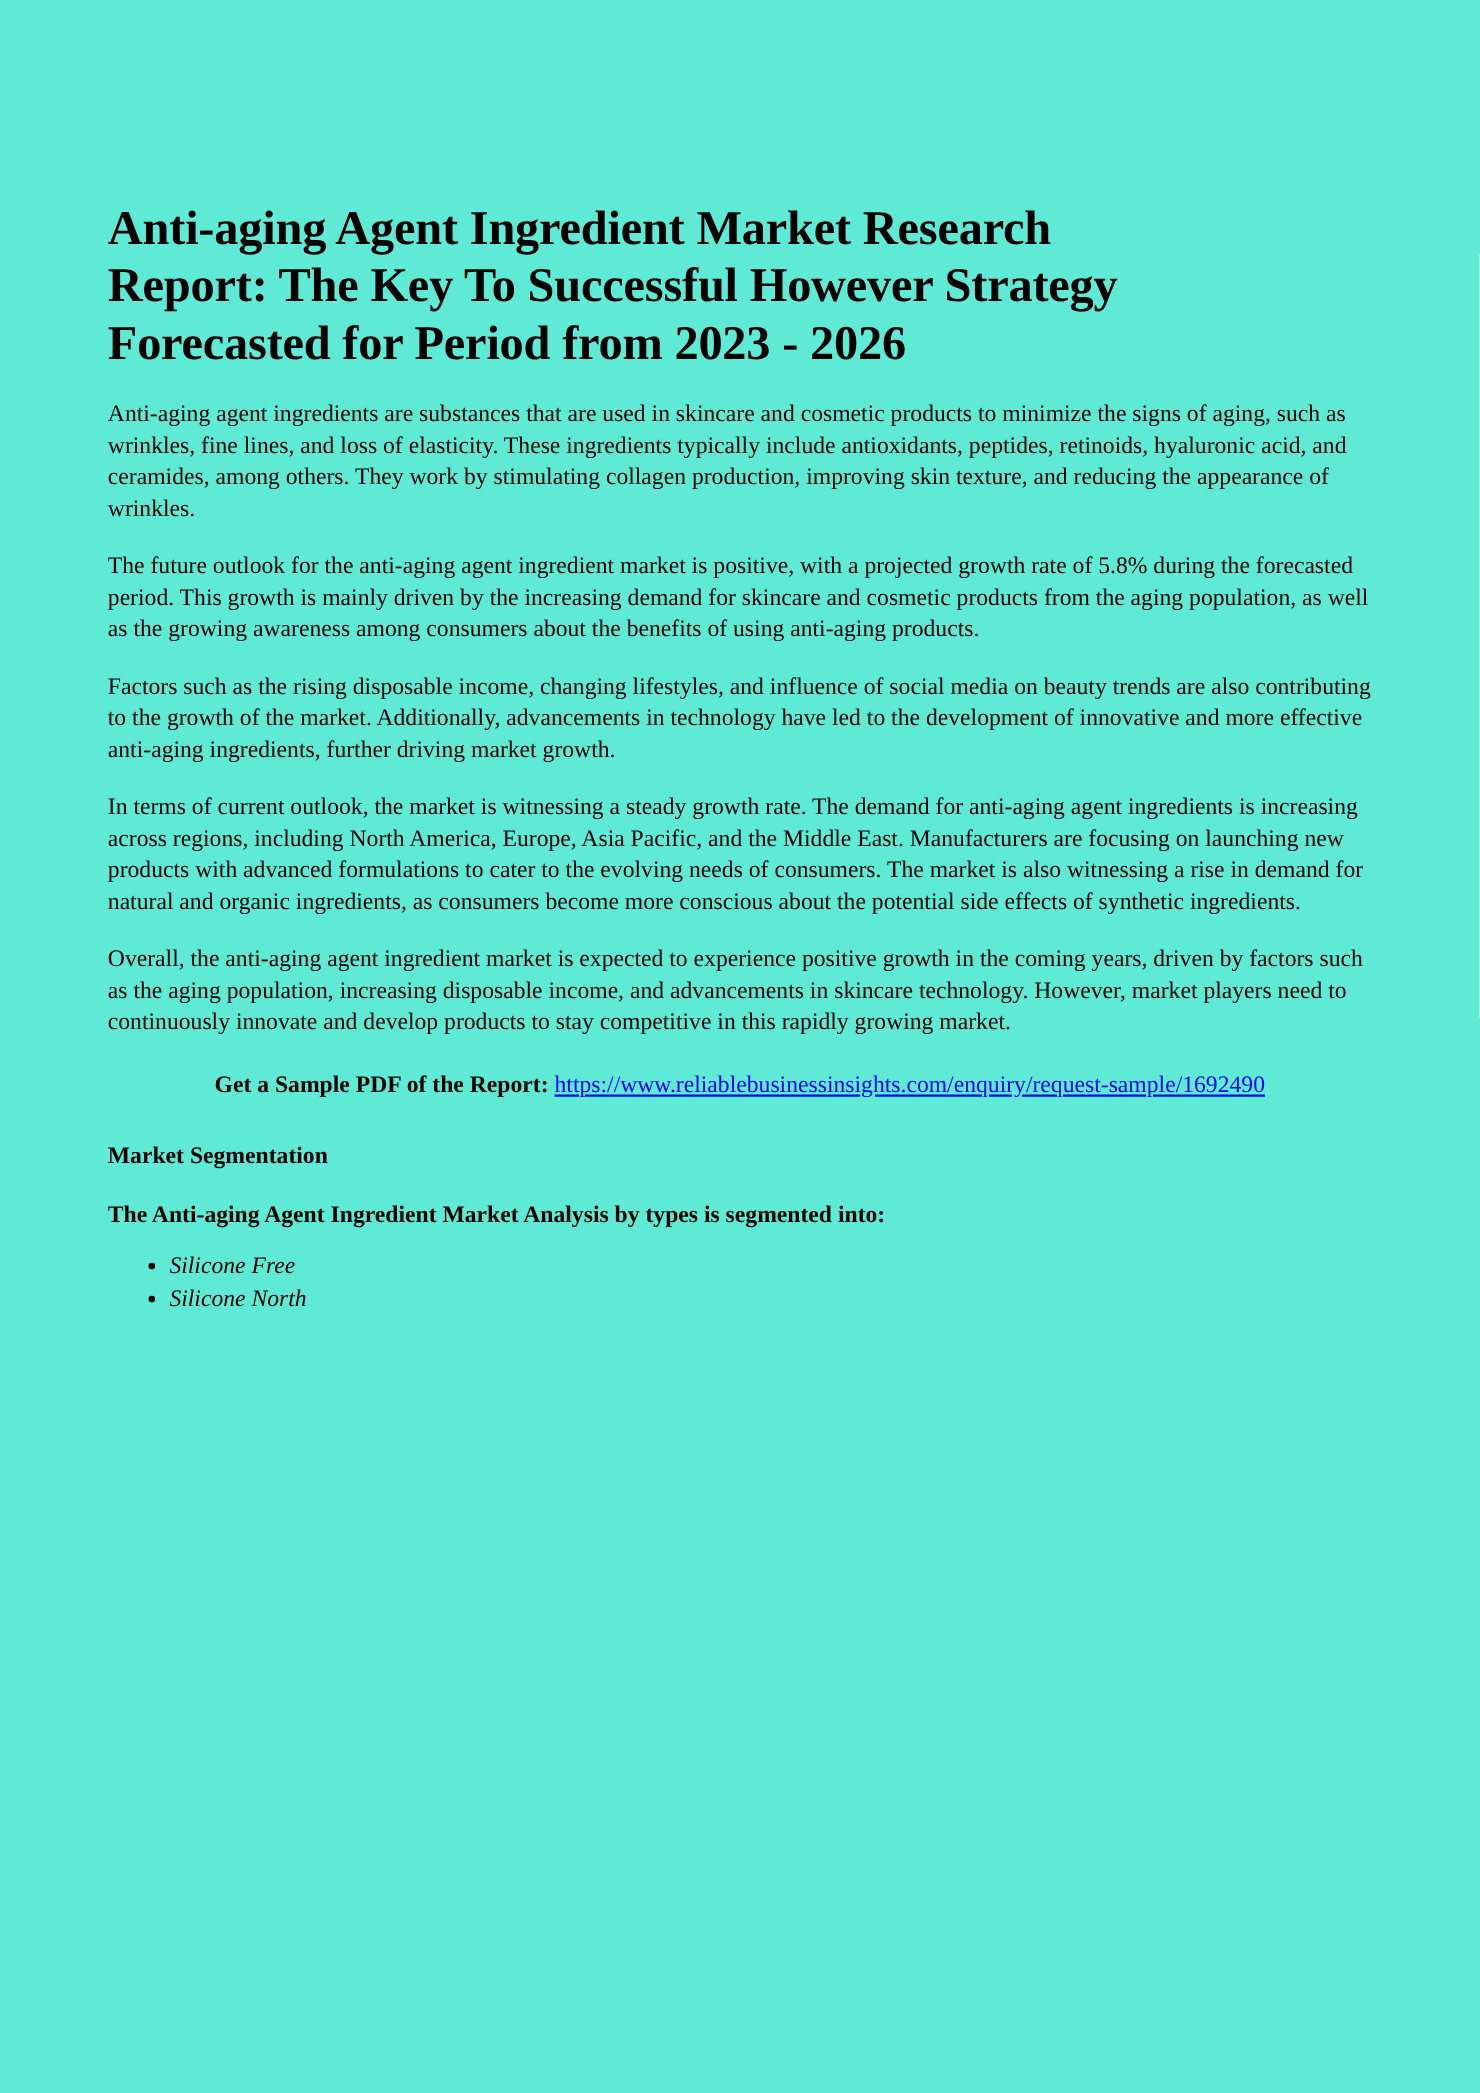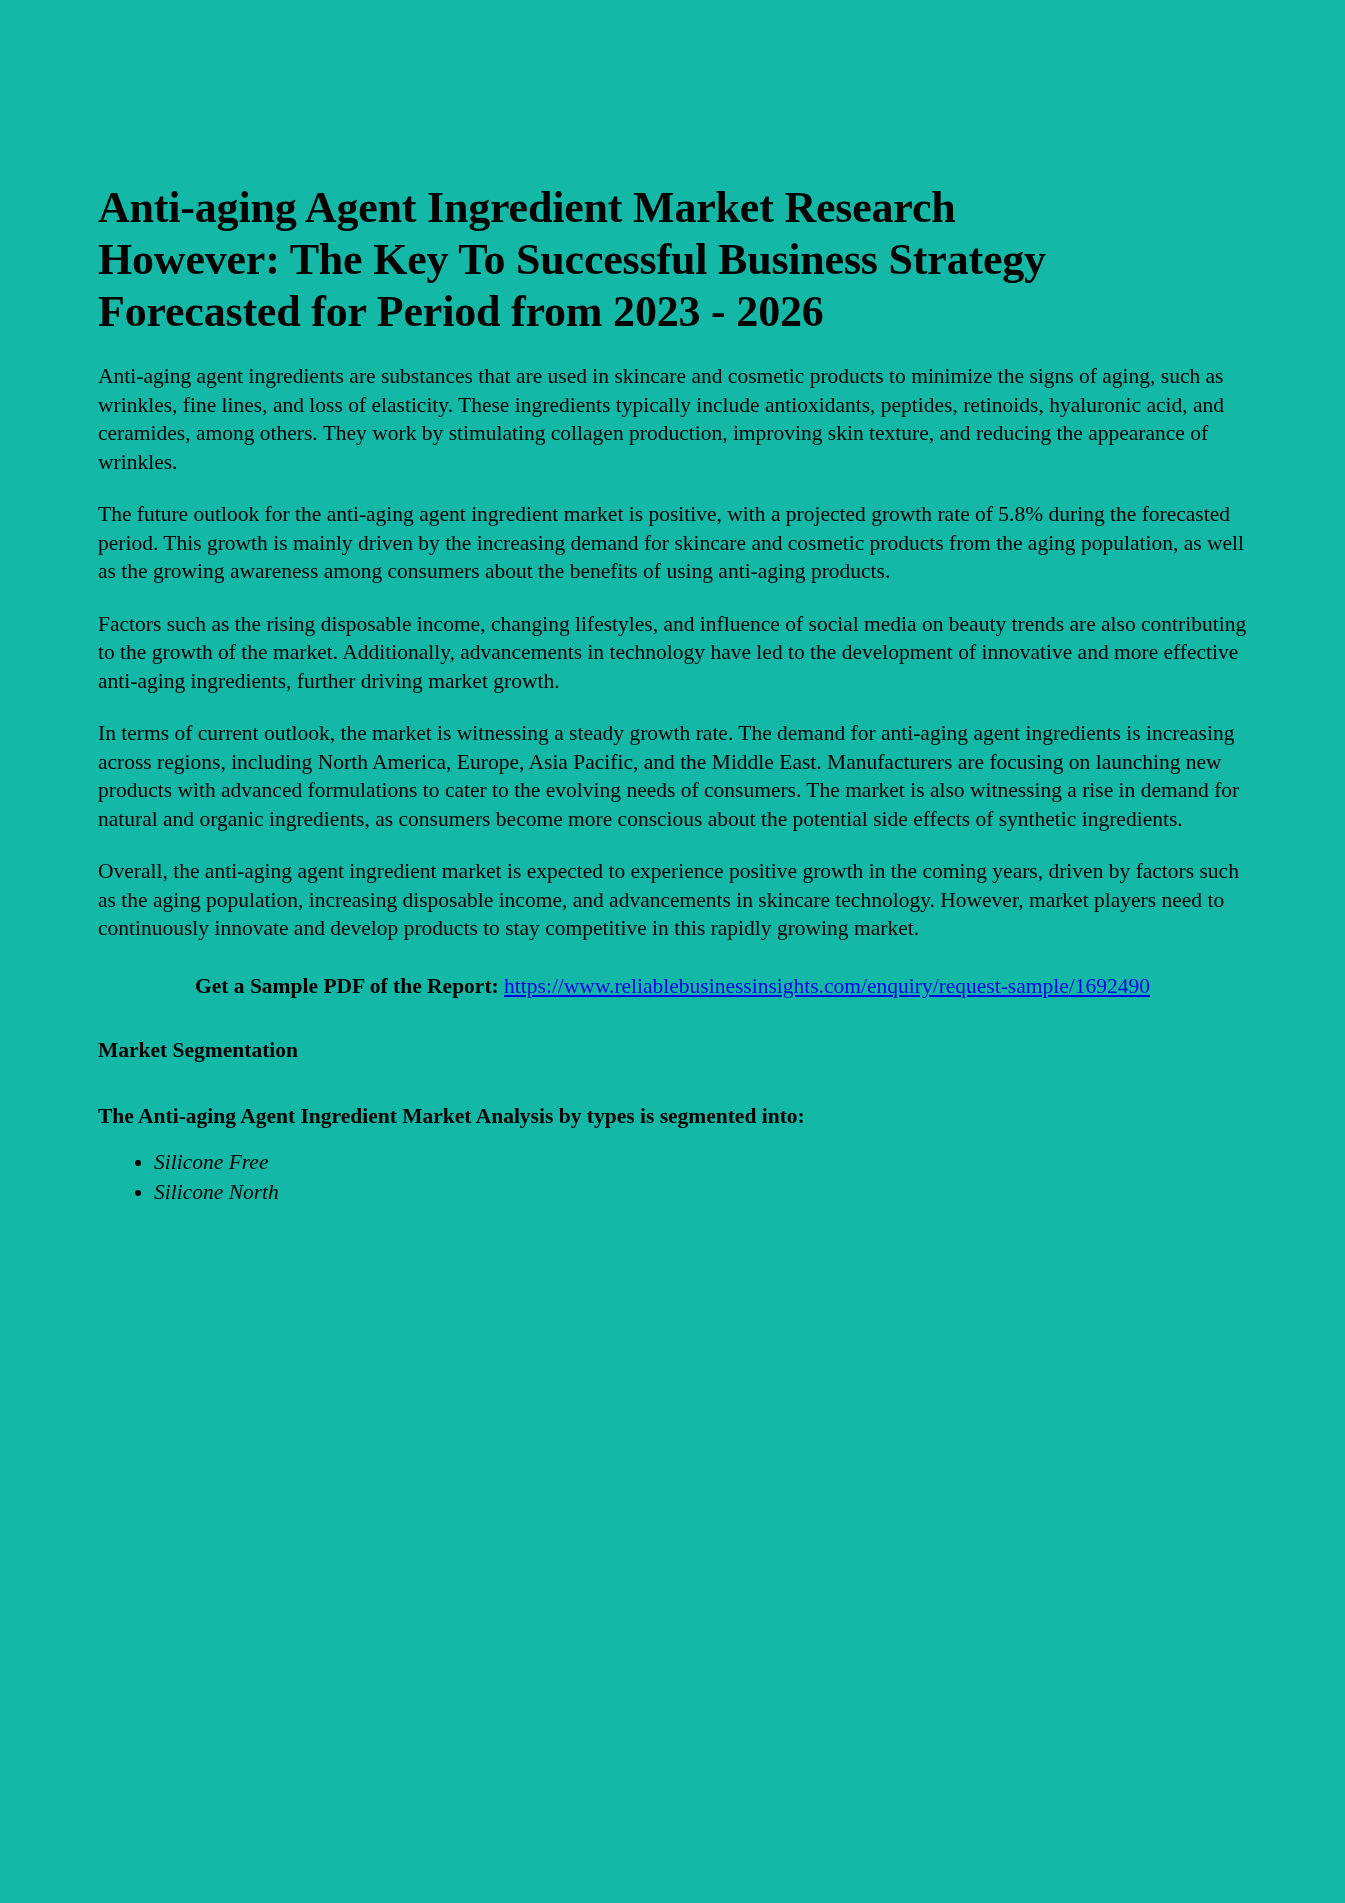--- a/index.html
+++ b/index.html
@@ -13,21 +13,21 @@
     height: 1903px;
     overflow: hidden;
     font-family: "Liberation Serif", "DejaVu Serif", serif;
     color: #000000;
     -webkit-font-smoothing: antialiased;
   }
   .page {
     box-sizing: border-box;
     width: 1345px;
     height: 1903px;
-    background: #14b8a6;
+    background: #5eead4;
     padding: 182px 98px 0 98px;
     position: relative;
   }
   .doc-title {
     font-family: "Liberation Serif", "DejaVu Serif", serif;
     font-weight: bold;
     font-size: 44px;
     line-height: 52px;
     letter-spacing: -0.2px;
     margin: 0 0 0 0;
@@ -71,21 +71,21 @@
   }
   .seg-heading {
     font-family: "Liberation Serif", "DejaVu Serif", serif;
     font-weight: bold;
     font-size: 21.5px;
     line-height: 26px;
     margin: 0;
     color: #000000;
   }
   .seg-heading.first { margin-top: 37px; }
-  .seg-heading.second { margin-top: 40px; }
+  .seg-heading.second { margin-top: 28px; }
   .type-list {
     list-style: disc outside;
     margin: 18px 0 0 0;
     padding-left: 56px;
     font-family: "Liberation Serif", "DejaVu Serif", serif;
     font-size: 21.5px;
     line-height: 30px;
     color: #000000;
   }
   .type-list li {
@@ -94,21 +94,21 @@
     font-style: italic;
   }
 </style>
 </head>
 <body>
 
 <div class="page">
 
   <h1 class="doc-title">
     <span style="display: block;">Anti-aging Agent Ingredient Market Research</span>
-    <span style="display: block;">However: The Key To Successful Business Strategy</span>
+    <span style="display: block;">Report: The Key To Successful However Strategy</span>
     <span style="display: block;">Forecasted for Period from 2023 - 2026</span>
   </h1>
 
 
   <p class="body-para">Anti-aging agent ingredients are substances that are used in skincare and cosmetic products to minimize the signs of aging, such as wrinkles, fine lines, and loss of elasticity. These ingredients typically include antioxidants, peptides, retinoids, hyaluronic acid, and ceramides, among others. They work by stimulating collagen production, improving skin texture, and reducing the appearance of wrinkles.</p>
   <p class="body-para">The future outlook for the anti-aging agent ingredient market is positive, with a projected growth rate of 5.8% during the forecasted period. This growth is mainly driven by the increasing demand for skincare and cosmetic products from the aging population, as well as the growing awareness among consumers about the benefits of using anti-aging products.</p>
   <p class="body-para">Factors such as the rising disposable income, changing lifestyles, and influence of social media on beauty trends are also contributing to the growth of the market. Additionally, advancements in technology have led to the development of innovative and more effective anti-aging ingredients, further driving market growth.</p>
   <p class="body-para">In terms of current outlook, the market is witnessing a steady growth rate. The demand for anti-aging agent ingredients is increasing across regions, including North America, Europe, Asia Pacific, and the Middle East. Manufacturers are focusing on launching new products with advanced formulations to cater to the evolving needs of consumers. The market is also witnessing a rise in demand for natural and organic ingredients, as consumers become more conscious about the potential side effects of synthetic ingredients.</p>
   <p class="body-para">Overall, the anti-aging agent ingredient market is expected to experience positive growth in the coming years, driven by factors such as the aging population, increasing disposable income, and advancements in skincare technology. However, market players need to continuously innovate and develop products to stay competitive in this rapidly growing market.</p>
 

